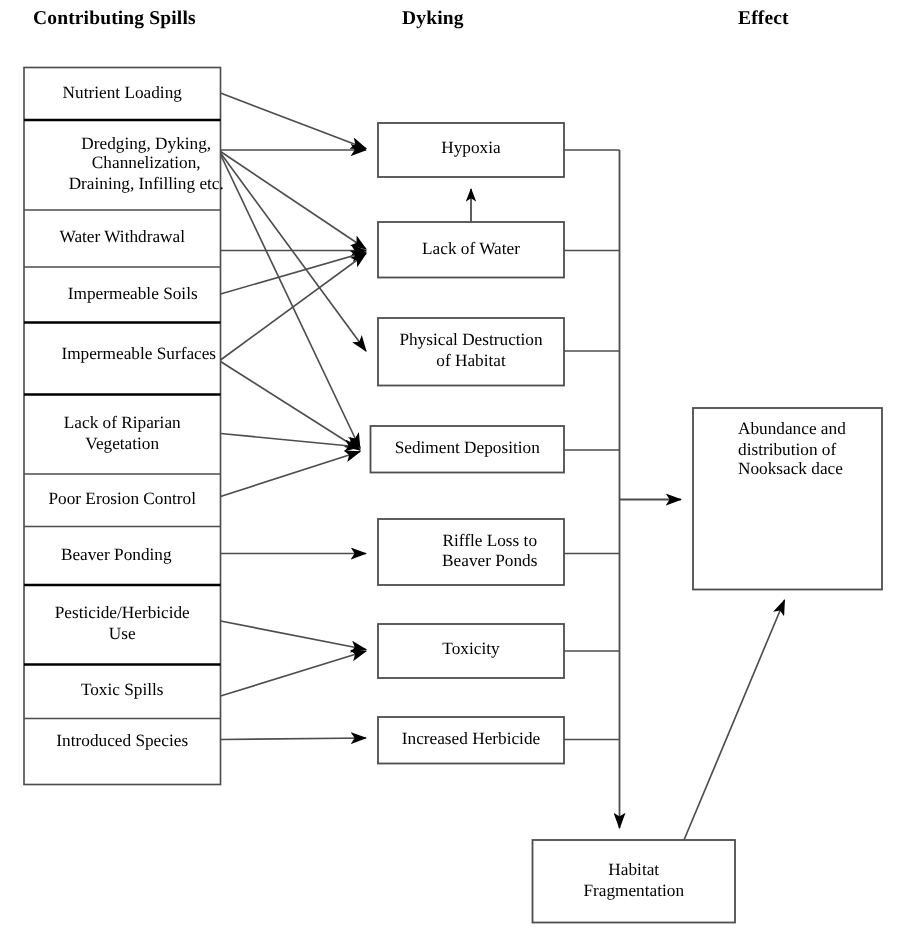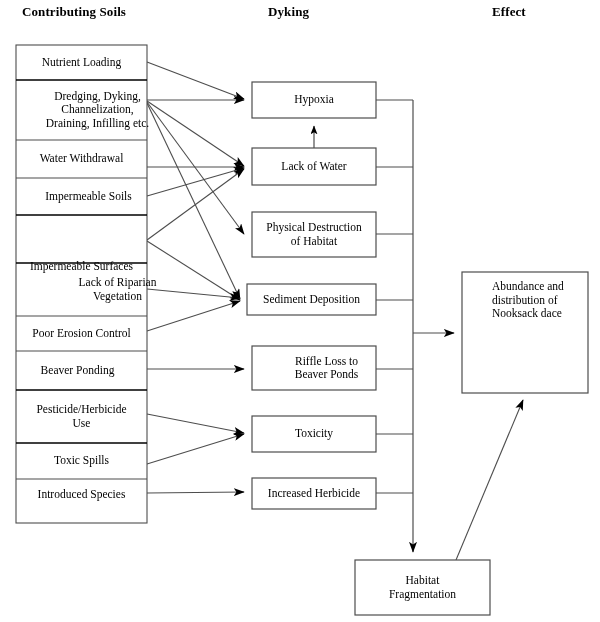--- a/index.html
+++ b/index.html
@@ -151,32 +151,32 @@
     </g>
 
     <g fill="#ffffff" stroke="#4d4d4d" stroke-width="1.2">
       <rect x="462" y="272" width="126" height="121"></rect>
       <rect x="355" y="560" width="135" height="55"></rect>
     </g>
   </svg>
 
   <div>
 
-    <div class="col-header" style="left:22px; top:4px;">Contributing Soils</div>
+    <div class="col-header" style="left:22px; top:4px;">Contributing Spills</div>
     <div class="col-header" style="left:268px; top:4px;">Dyking</div>
     <div class="col-header" style="left:492px; top:4px;">Effect</div>
 
     <div class="node-label" style="left:16px; top:45px; width:131px; height:35px;">Nutrient Loading</div>
     <div class="node-label" style="left:32px; top:80px; width:131px; height:60px;">Dredging, Dyking,
 Channelization,
 Draining, Infilling etc.</div>
     <div class="node-label" style="left:16px; top:140px; width:131px; height:38px;">Water Withdrawal</div>
     <div class="node-label" style="left:16px; top:178px; width:145px; height:37px;">Impermeable Soils</div>
-    <div class="node-label" style="left:16px; top:215px; width:131px; height:43px;margin-top:30px;">Impermeable Surfaces</div>
-    <div class="node-label" style="left:16px; top:263px; width:131px; height:53px;margin-left:36px;">Lack of Riparian
+    <div class="node-label" style="left:27px; top:215px; width:131px; height:43px;">Impermeable Surfaces</div>
+    <div class="node-label" style="left:16px; top:263px; width:131px; height:53px;">Lack of Riparian
 Vegetation</div>
     <div class="node-label" style="left:16px; top:316px; width:131px; height:35px;">Poor Erosion Control</div>
     <div class="node-label" style="left:16px; top:351px; width:123px; height:39px;">Beaver Ponding</div>
     <div class="node-label" style="left:16px; top:390px; width:131px; height:53px;">Pesticide/Herbicide
 Use</div>
     <div class="node-label" style="left:16px; top:443px; width:131px; height:36px;">Toxic Spills</div>
     <div class="node-label" style="left:16px; top:479px; width:131px; height:32px;">Introduced Species</div>
 
     <div class="node-label" style="left:252px; top:82px; width:124px; height:36px;">Hypoxia</div>
     <div class="node-label" style="left:252px; top:148px; width:124px; height:37px;">Lack of Water</div>

